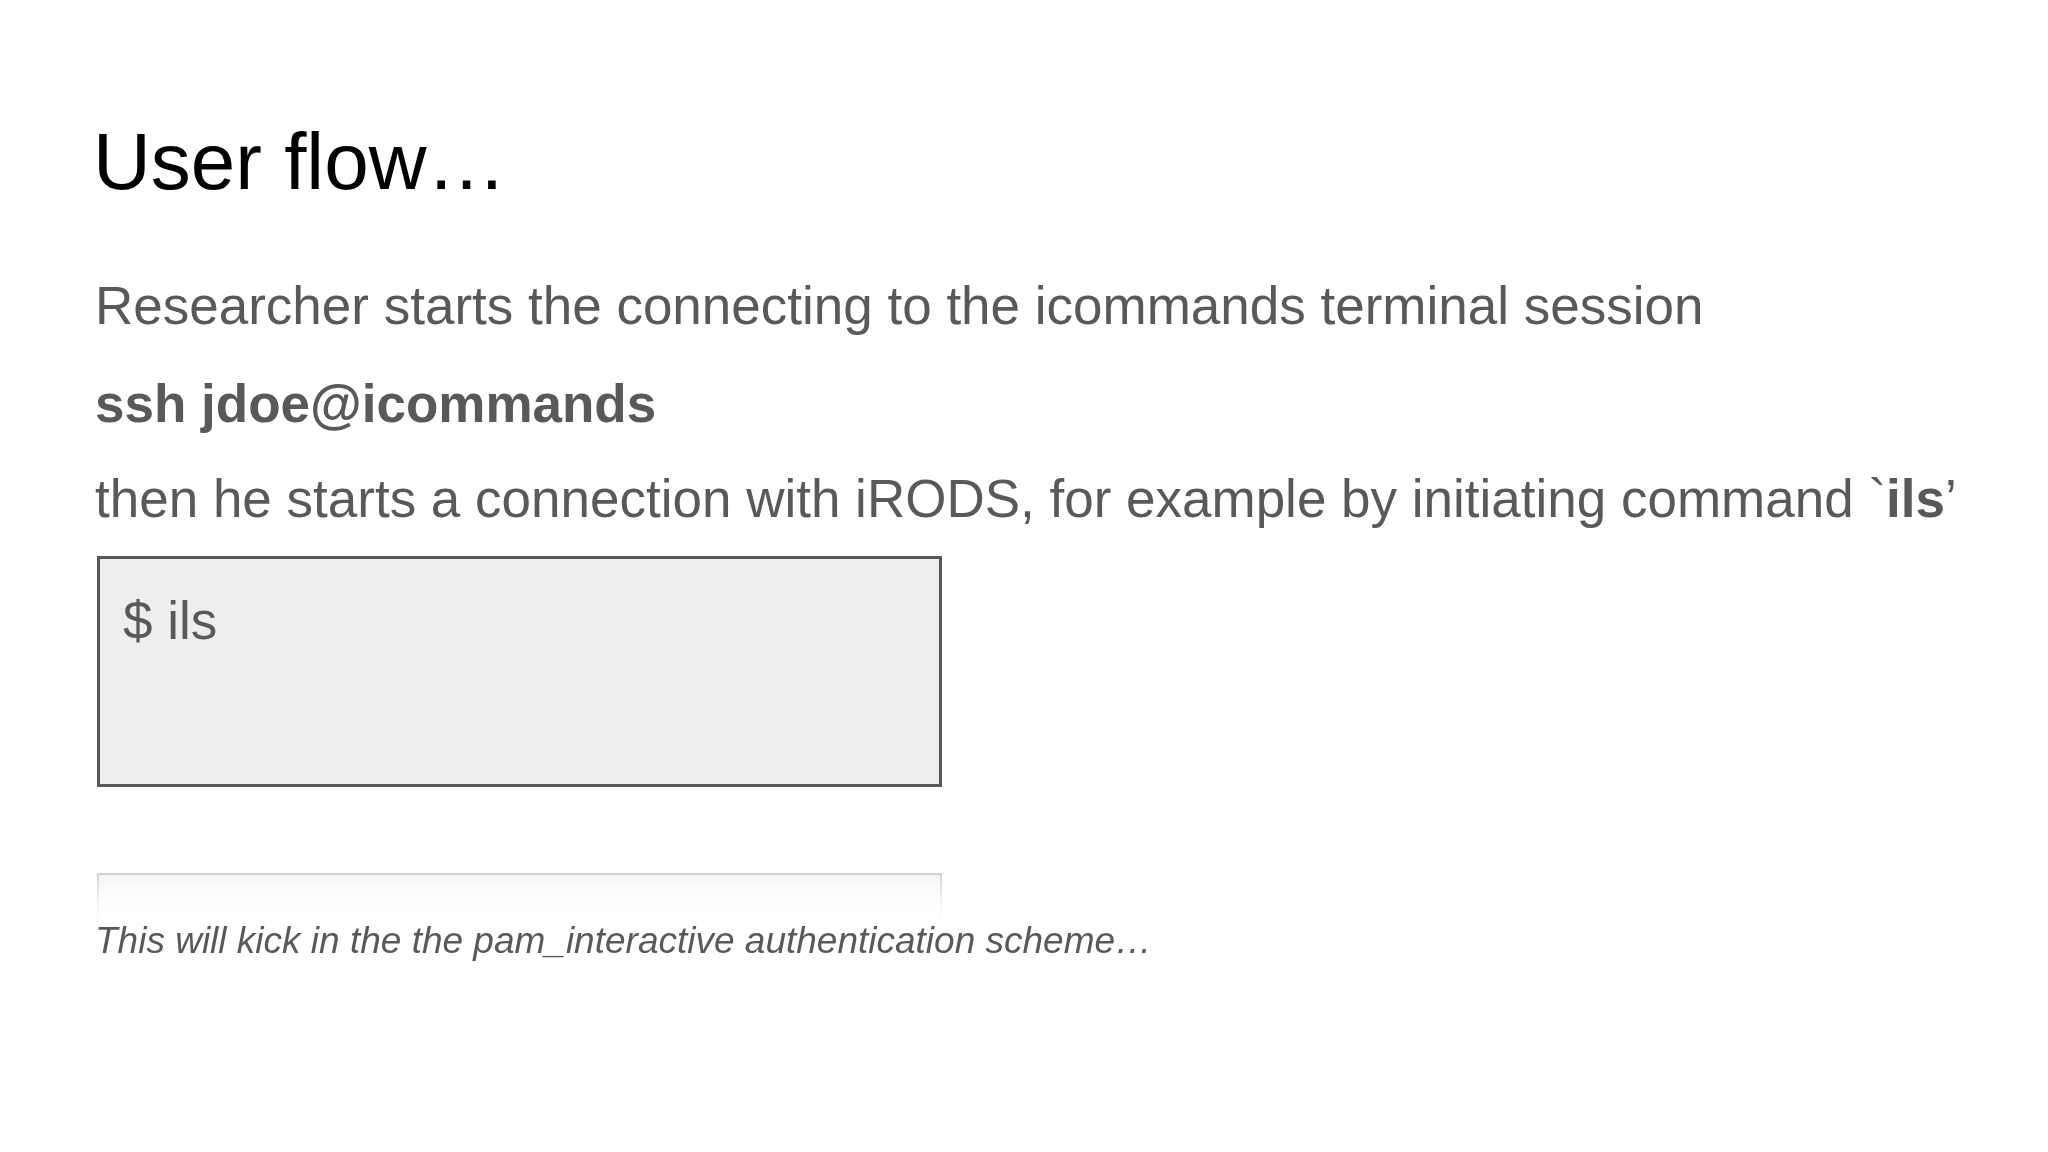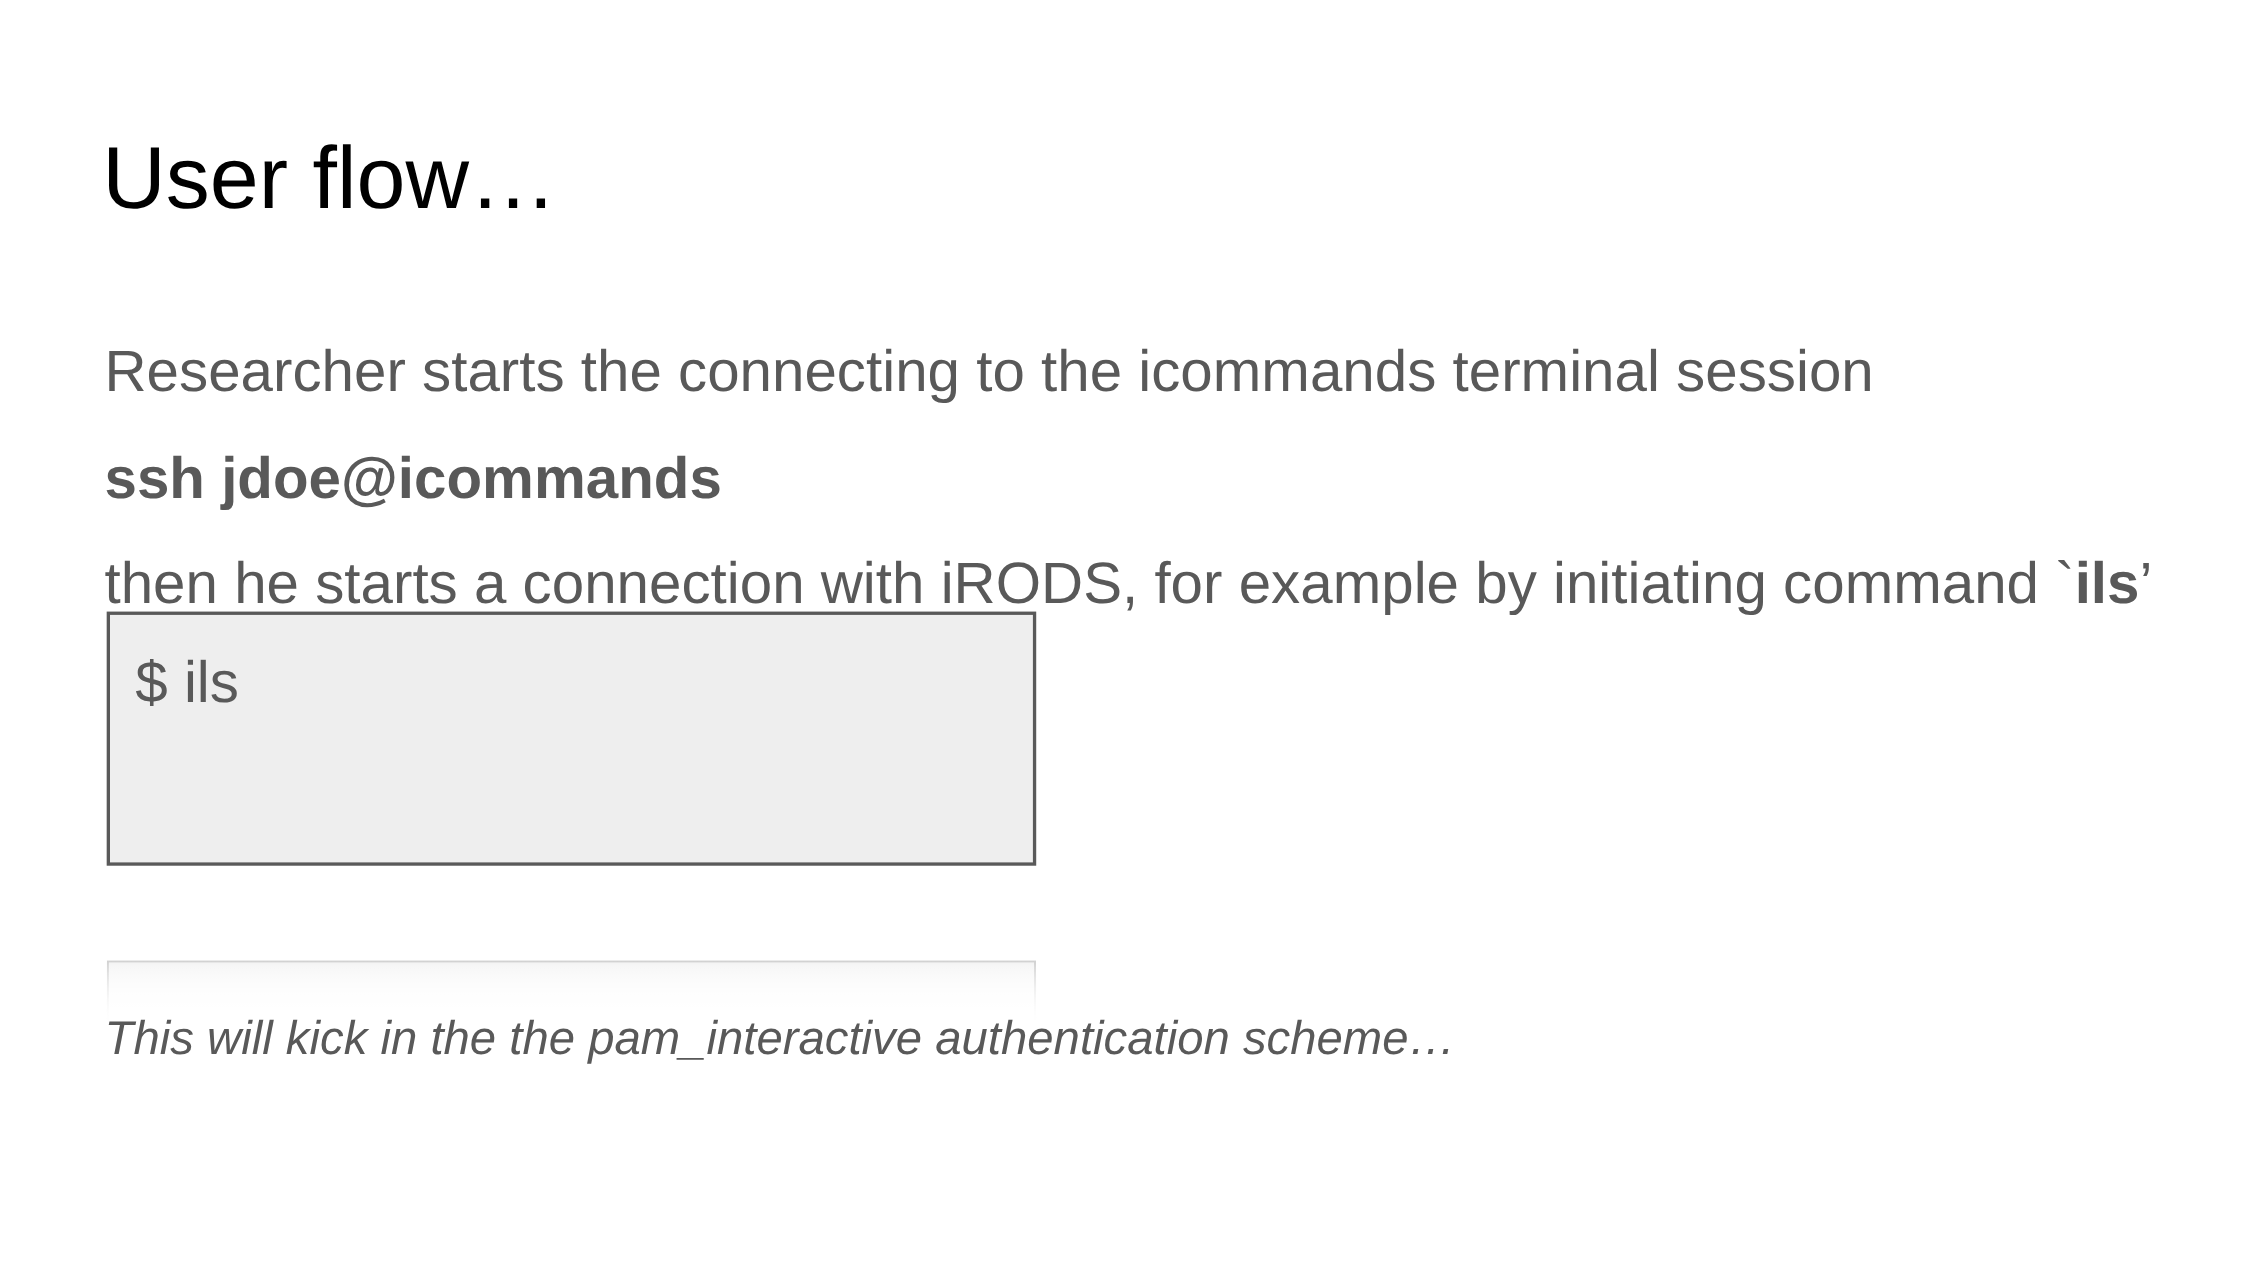--- a/index.html
+++ b/index.html
@@ -32,21 +32,20 @@
     letter-spacing:0px;
     white-space:nowrap;
   }
   .body-line{
     position:absolute;
     left:95px;
     font-size:53px;
     line-height:1.2;
     color:var(--body-text);
     white-space:nowrap;
-    margin-top:32px;
   }
   .line-1{top:274px;}
   .line-2{top:372px;font-weight:700;}
   .line-3{top:467px;}
   .line-3 .cmd{font-weight:700;}
   .terminal-box{
     position:absolute;
     left:97px;top:556px;
     width:845px;height:231px;
     background:var(--terminal-background);
@@ -71,21 +70,21 @@
   }
   .terminal-reflection::after{
     content:"";
     position:absolute;
     left:-2px;top:-2px;right:-2px;bottom:-2px;
     background:linear-gradient(to bottom,rgba(255,255,255,0.25) 0%,rgba(255,255,255,0.85) 75%,#ffffff 100%);
   }
   .caption{
     position:absolute;
     left:95px;top:919px;
-    font-size:43px;
+    font-size:37px;
     line-height:1.2;
     font-style:italic;
     color:var(--body-text);
     white-space:nowrap;
   }
 </style>
 </head>
 <body>
 
 <div class="slide">

